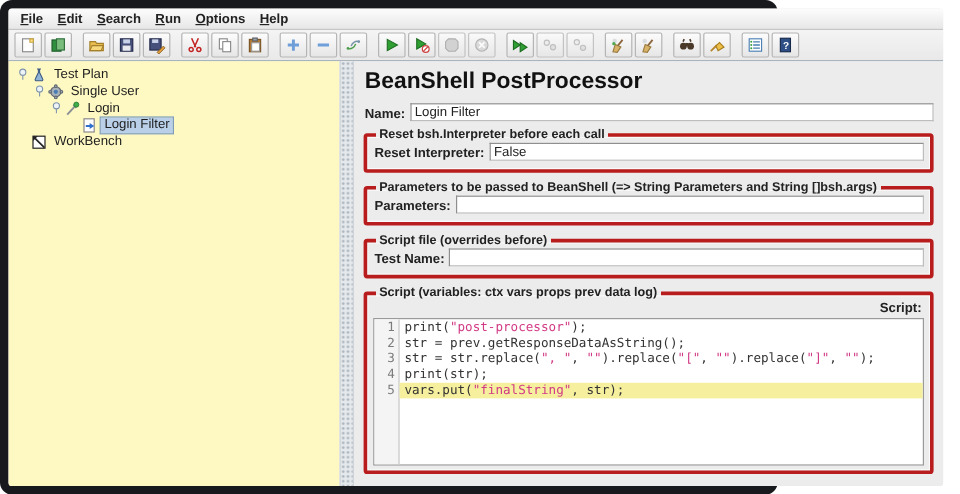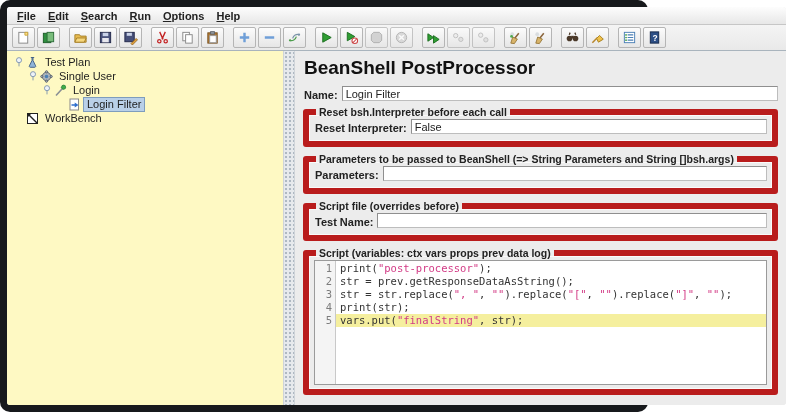--- a/index.html
+++ b/index.html
@@ -30,21 +30,21 @@
   .tree-row .handle, .tree-row .hspacer { width:12px; height:12px; flex:0 0 12px; display:inline-flex; align-items:center; justify-content:center; }
   .tree-row .ticon { width:14px; height:13px; flex:0 0 14px; margin-right:3px; display:inline-flex; align-items:center; justify-content:center; }
   .tree-row .tlabel { padding:0 3px; line-height:13px; }
   .tree-row.selected .tlabel { background:#b9d0e8; outline:1px solid #7e9dbd; }
 
   
   .panel-title { font-size:19px; font-weight:bold; color:#111; margin:2px 0 7px 1px; }
   .frow { display:flex; align-items:flex-end; margin:0 0 3px 1px; }
   .frow label { font-size:11px; font-weight:bold; color:#222; margin-right:4px; white-space:nowrap; }
   .tfield { flex:1; height:15px; font-size:11px; font-family:"Liberation Sans",sans-serif; color:#222; background:#fff; border:1px solid; border-color:#8f8f8f #bdbdbd #bdbdbd #8f8f8f; padding:0 3px; min-width:0; }
-  fieldset { border:6px solid #b91c1c; border-radius:3px; margin:2px 0 4px 0; padding:1px 5px 4px 5px; box-shadow:inset 0 0 0 1px #fafafa; }
+  fieldset { border:3px solid #b91c1c; border-radius:3px; margin:2px 0 4px 0; padding:1px 5px 4px 5px; box-shadow:inset 0 0 0 1px #fafafa; }
   legend { font-size:10.5px; font-weight:bold; color:#222; padding:0 3px; margin-left:2px; }
   .script-fs { flex:1; display:flex; flex-direction:column; min-height:0; }
   .script-label-row { text-align:right; font-size:11px; font-weight:bold; color:#222; padding:0 2px 2px 0; }
 
   
   .editor { flex:1; display:flex; background:#fff; border:1px solid #9a9a9a; min-height:0; overflow:hidden; font-family:"DejaVu Sans Mono", monospace; font-size:10.5px; line-height:13px; }
   .gutter { width:21px; flex:0 0 21px; background:#f4f4f4; border-right:1px solid #c9c9c9; color:#7c7c7c; text-align:right; padding:1px 3px 0 0; }
   .code { flex:1; padding-top:1px; min-width:0; }
   .code-line { white-space:pre; padding-left:4px; color:#333; }
   .code-line.hl { background:#f5ef9e; }
@@ -334,20 +334,21 @@
         <fieldset>
           <legend>Script file (overrides before)</legend>
           <div class="frow">
             <label>Test Name:</label>
             <input class="tfield" type="text" value="" style="">
           </div>
         </fieldset>
 
         <fieldset class="script-fs">
           <legend>Script (variables: ctx vars props prev data log)</legend>
+          <div class="script-label-row">Script:</div>
           <div class="editor">
             <div class="gutter">
                 <div>1</div>
                 <div>2</div>
                 <div>3</div>
                 <div>4</div>
                 <div>5</div>
               </div>
             <div class="code">
                 <div class="code-line"><span>print(</span><span class="tok-str">"post-processor"</span><span>);</span></div>

